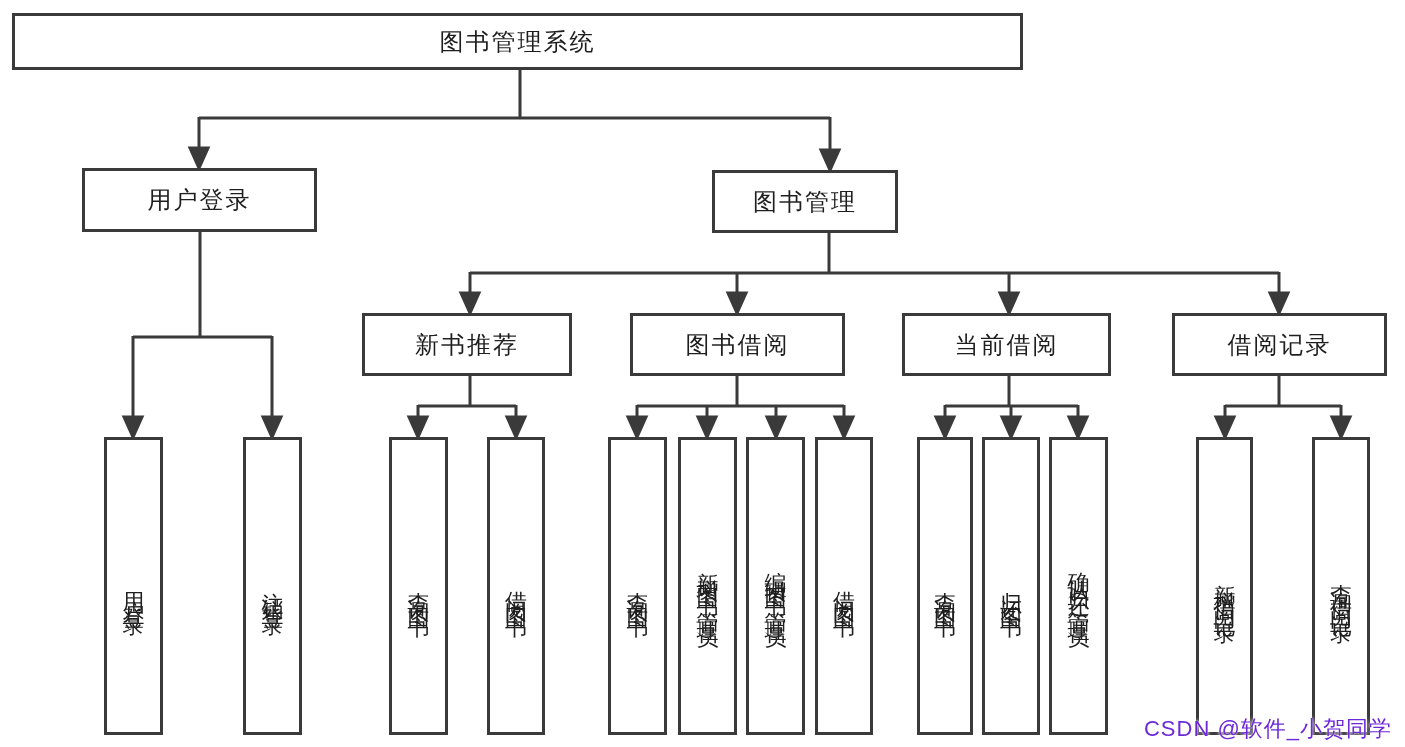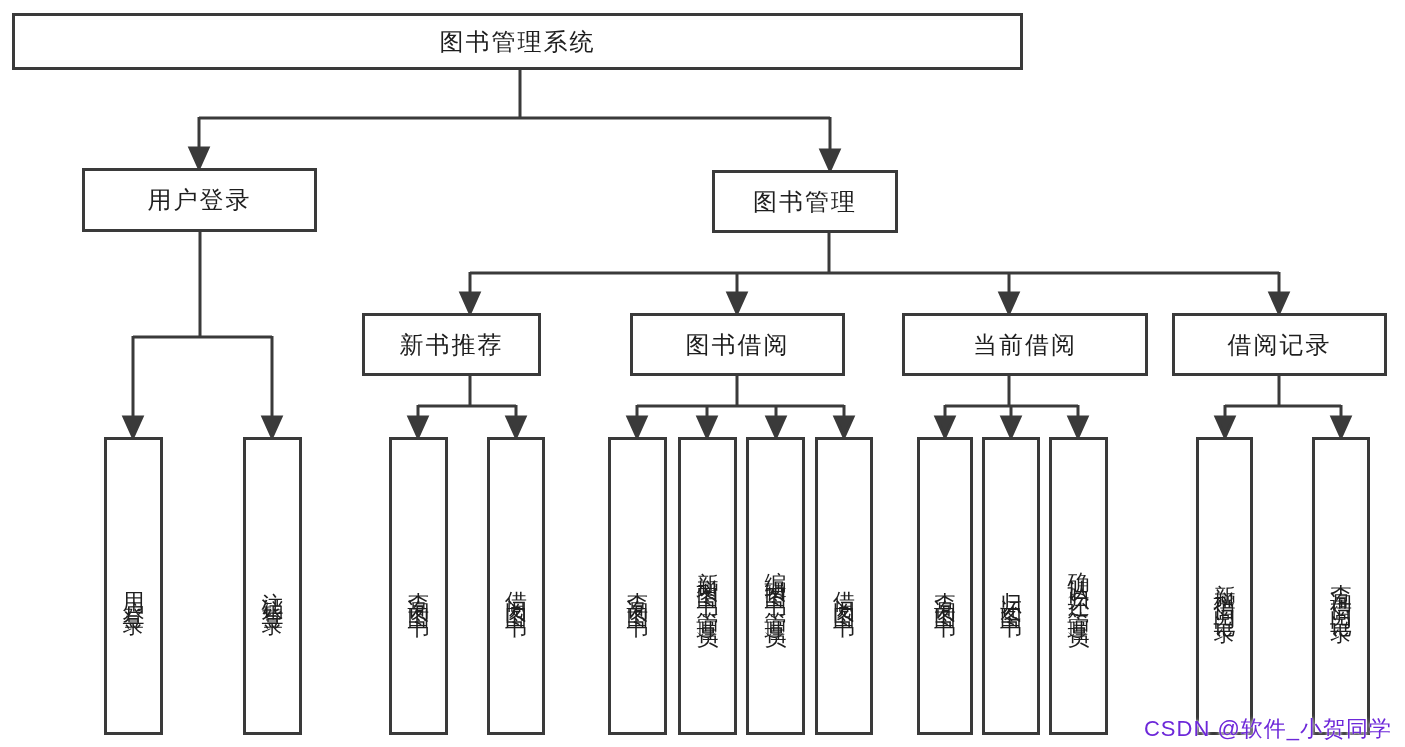--- a/index.html
+++ b/index.html
@@ -115,27 +115,27 @@
     <span>图书管理系统</span>
   </div>
 
   <div class="node" style="left:82px;top:168px;width:235px;height:64px;">
     <span>用户登录</span>
   </div>
   <div class="node" style="left:712px;top:170px;width:186px;height:63px;">
     <span>图书管理</span>
   </div>
 
-  <div class="node" style="left:362px;top:313px;width:179px;height:63px;">
+  <div class="node" style="left:362px;top:313px;width:210px;height:63px;">
     <span>新书推荐</span>
   </div>
   <div class="node" style="left:630px;top:313px;width:215px;height:63px;">
     <span>图书借阅</span>
   </div>
-  <div class="node" style="left:902px;top:313px;width:246px;height:63px;">
+  <div class="node" style="left:902px;top:313px;width:209px;height:63px;">
     <span>当前借阅</span>
   </div>
   <div class="node" style="left:1172px;top:313px;width:215px;height:63px;">
     <span>借阅记录</span>
   </div>
 
   <div class="node leaf" style="left:104px;top:437px;width:59px;height:298px;">
     <span class="vtext">用户登录</span>
   </div>
   <div class="node leaf" style="left:243px;top:437px;width:59px;height:298px;">

